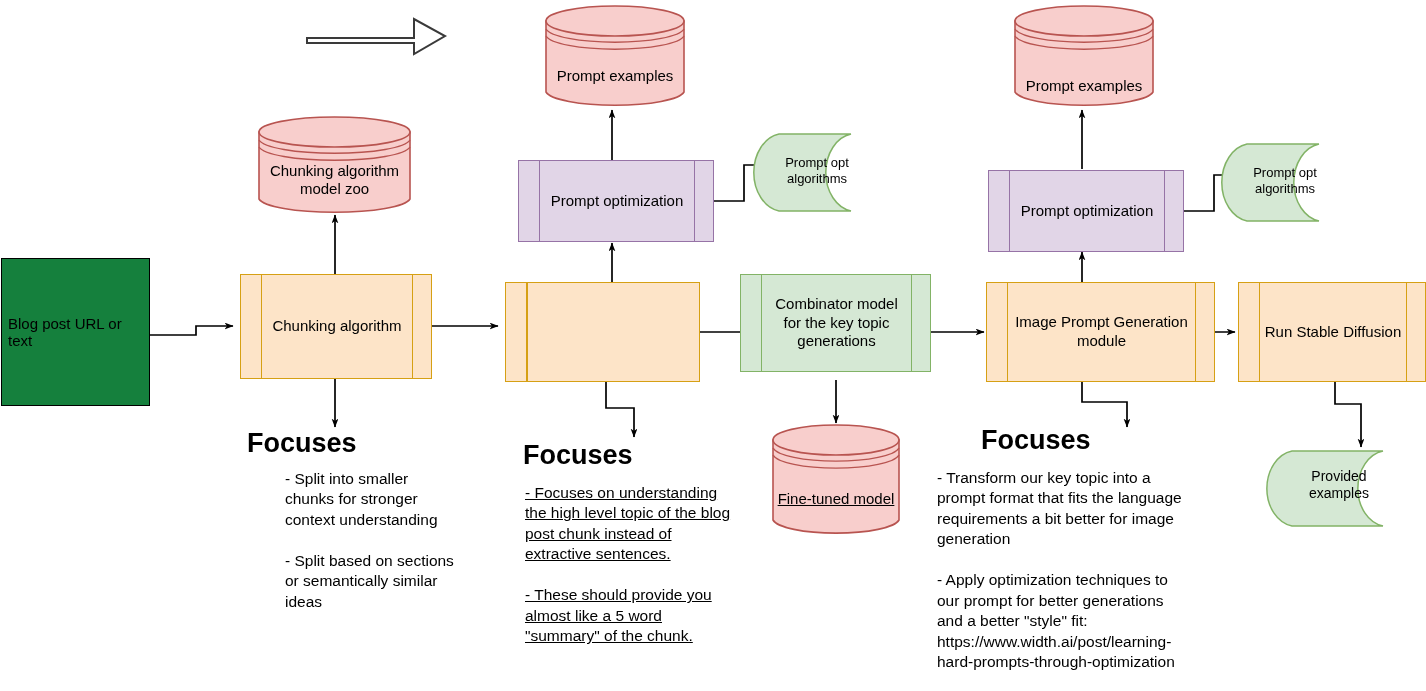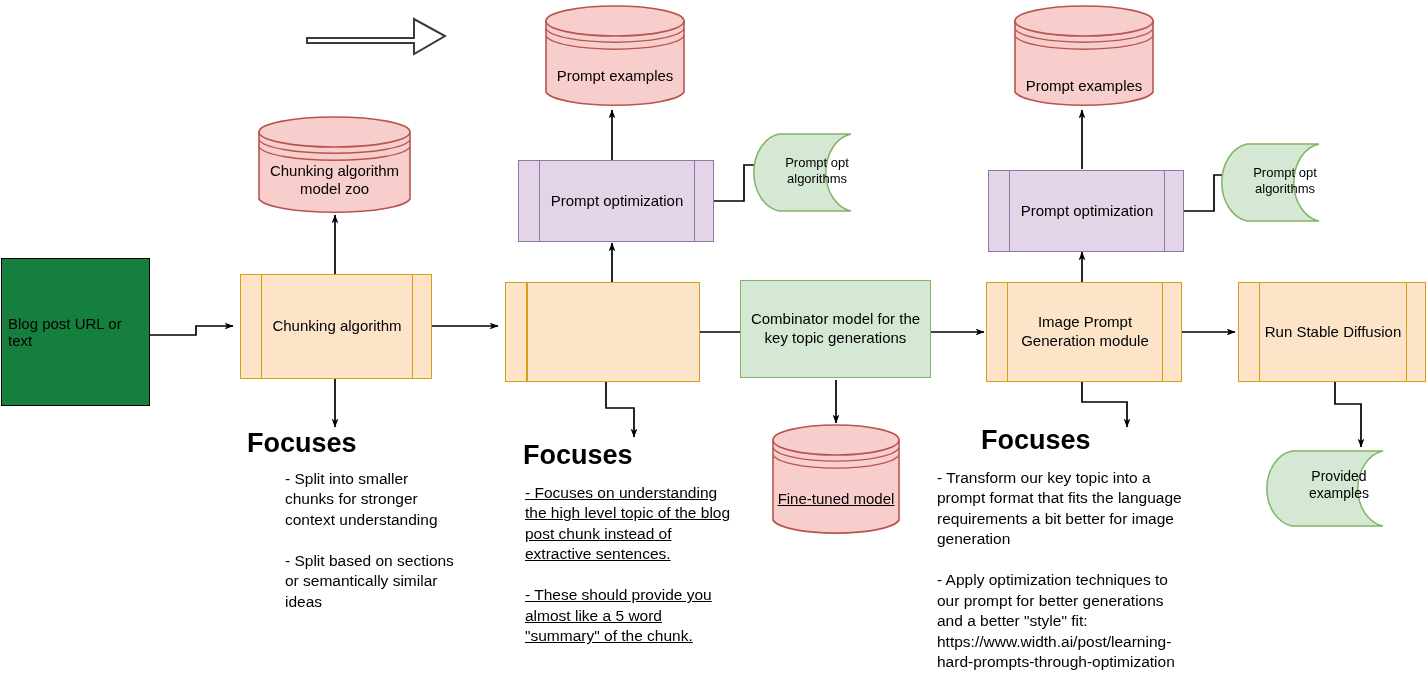--- a/index.html
+++ b/index.html
@@ -153,39 +153,39 @@
   </div>
 
   <div class="tape" style="left:778px;top:133px;width:94px;height:79px;">
     <svg width="94" height="79" viewBox="0 0 94 79">
       <path d="M1,1 L73,1 A30,39 0 0 0 73,78 L1,78 A30,39 0 0 1 1,1 Z" fill="#d5e8d4" stroke="#82b366" stroke-width="1.5"></path>
     </svg>
     <div class="tape-lbl" style="top:22px;left:-4px;right:12px;">Prompt opt
 algorithms</div>
   </div>
 
-  <div class="node proc green" style="left:740px;top:280px;width:191px;height:98px;flex-direction:column;">
+  <div class="node proc green" style="left:740px;top:274px;width:191px;height:98px;">
     <div class="bar-l"></div>
     <div class="body">Combinator model for
 the key topic
 generations</div>
     <div class="bar-r"></div>
   </div>
 
   <div class="cyl" style="left:772px;top:424px;width:128px;height:113px;">
     <svg width="128" height="113" viewBox="0 0 128 113">
       <path d="M1,16 L1,96 A63.5,15 0 0 0 127,96 L127,16 Z" fill="#f8cecc" stroke="#b85450" stroke-width="1.6"></path>
       <ellipse cx="64" cy="16" rx="63" ry="15" fill="#f8cecc" stroke="#b85450" stroke-width="1.6"></ellipse>
       <path d="M1,24 A63.5,15 0 0 0 127,24" fill="none" stroke="#b85450" stroke-width="1.4"></path>
       <path d="M1,31 A63.5,15 0 0 0 127,31" fill="none" stroke="#b85450" stroke-width="1.4"></path>
     </svg>
     <div class="cyl-lbl" style="top:66px;text-decoration:underline;">Fine-tuned model</div>
   </div>
 
-  <div class="node proc orange" style="left:986px;top:282px;width:196px;height:100px;">
+  <div class="node proc orange" style="left:986px;top:282px;width:229px;height:100px;">
     <div class="bar-l"></div>
     <div class="body">Image Prompt
 Generation module</div>
     <div class="bar-r"></div>
   </div>
 
   <div class="cyl" style="left:1014px;top:5px;width:140px;height:104px;">
     <svg width="140" height="104" viewBox="0 0 140 104">
       <path d="M1,16 L1,87 A69.5,15 0 0 0 139,87 L139,16 Z" fill="#f8cecc" stroke="#b85450" stroke-width="1.6"></path>
       <ellipse cx="70" cy="16" rx="69" ry="15" fill="#f8cecc" stroke="#b85450" stroke-width="1.6"></ellipse>

